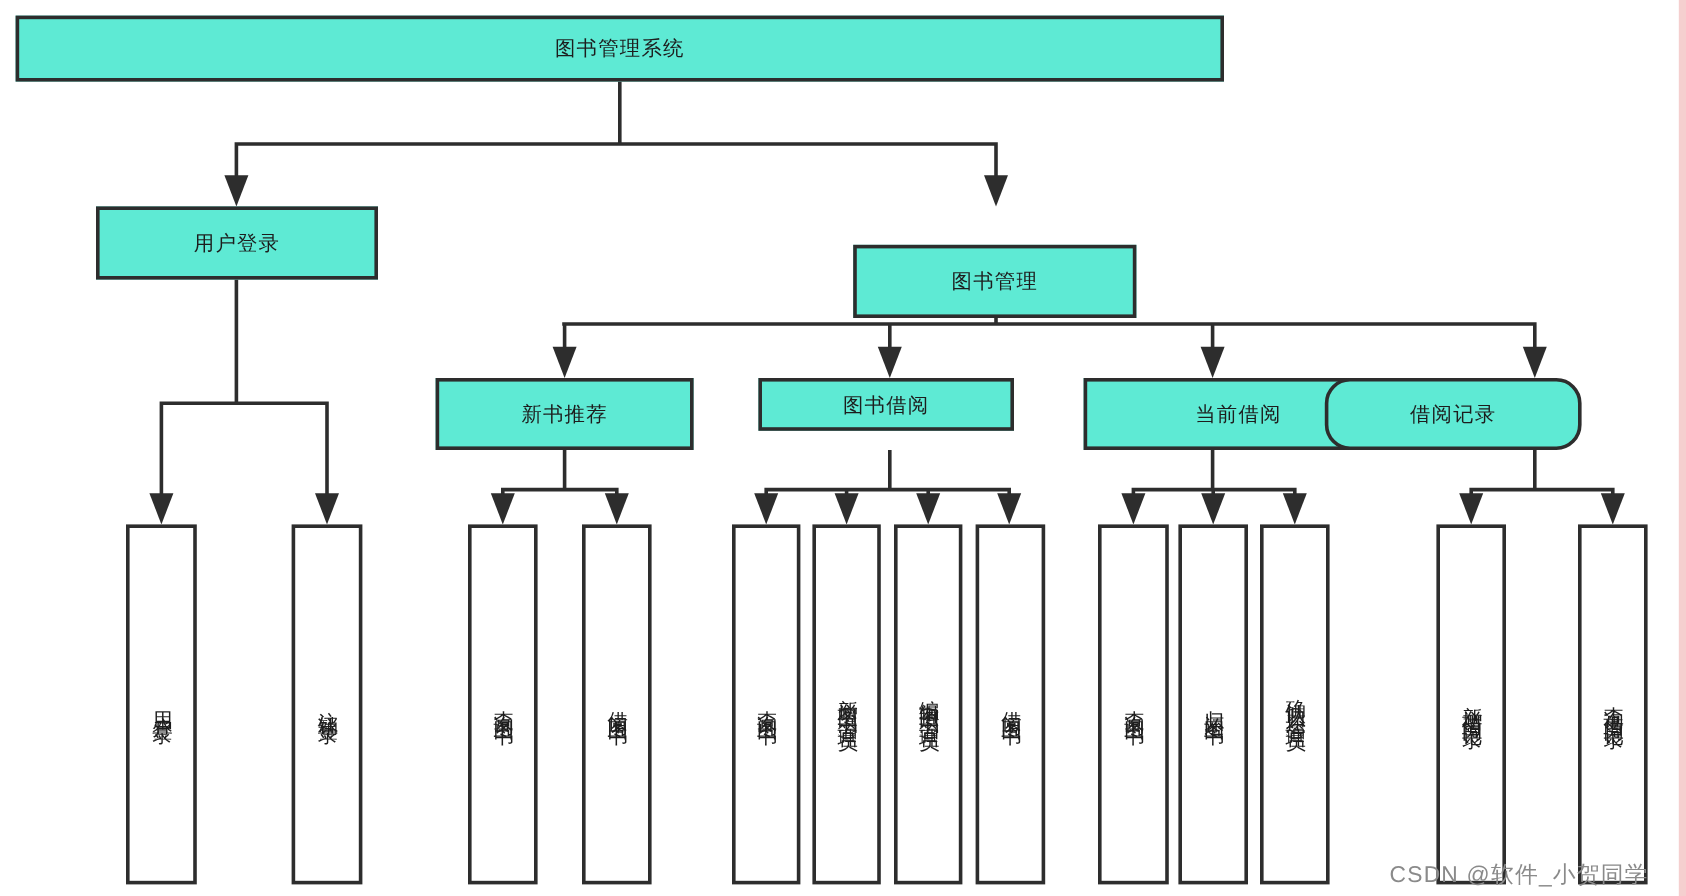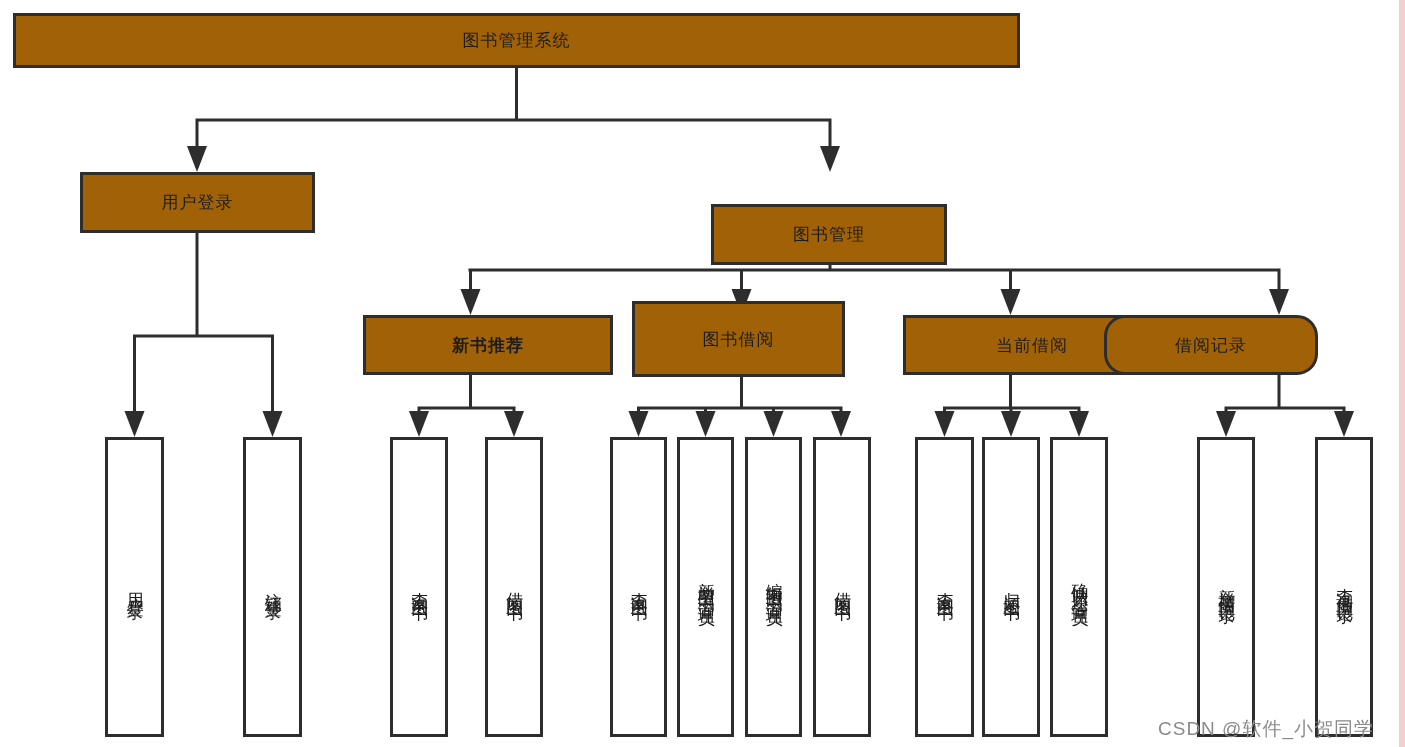--- a/index.html
+++ b/index.html
@@ -18,21 +18,21 @@
     color:var(--text);
     overflow:hidden;
   }
   .connectors{position:absolute;left:0;top:0;width:1405px;height:747px;z-index:1;}
   .connectors path{stroke:var(--line);stroke-width:3;fill:none;}
   .connectors polygon{fill:var(--line);stroke:none;}
   .box{
     position:absolute;
     box-sizing:border-box;
     border:3px solid var(--line);
-    background:#a16207;
+    background:#5eead4;
     display:flex;align-items:center;justify-content:center;
     z-index:2;
     font-size:17px;
     letter-spacing:1px;
   }
   .leaf{
     position:absolute;
     box-sizing:border-box;
     top:437px;width:58px;height:300px;
     border:3px solid var(--line);
@@ -117,22 +117,22 @@
       <polygon points="1216,411 1236,411 1226,437"></polygon>
       <polygon points="1334,411 1354,411 1344,437"></polygon>
     </g>
   </svg>
 
   <div class="box" style="left:13px;top:13px;width:1007px;height:55px;">图书管理系统</div>
 
   <div class="box" style="left:80px;top:172px;width:235px;height:61px;">用户登录</div>
   <div class="box" style="left:711px;top:172px;width:236px;height:61px;margin-top:32px;">图书管理</div>
 
-  <div class="box" style="left:363px;top:315px;width:250px;height:60px;font-weight:bold;">新书推荐</div>
-  <div class="box" style="left:632px;top:301px;width:213px;height:76px;">图书借阅</div>
+  <div class="box" style="left:363px;top:315px;width:215px;height:60px;">新书推荐</div>
+  <div class="box" style="left:632px;top:315px;width:213px;height:44px;">图书借阅</div>
   <div class="box" style="left:903px;top:315px;width:258px;height:60px;">当前借阅</div>
   <div class="box" style="left:1104px;top:315px;width:214px;height:60px;border-radius:21px;">借阅记录</div>
 
   <div class="leaf" style="left:105px;width:59px;">
     <span class="vtext">用户登录</span>
   </div>
   <div class="leaf" style="left:243px;width:59px;">
     <span class="vtext">注销登录</span>
   </div>
 

